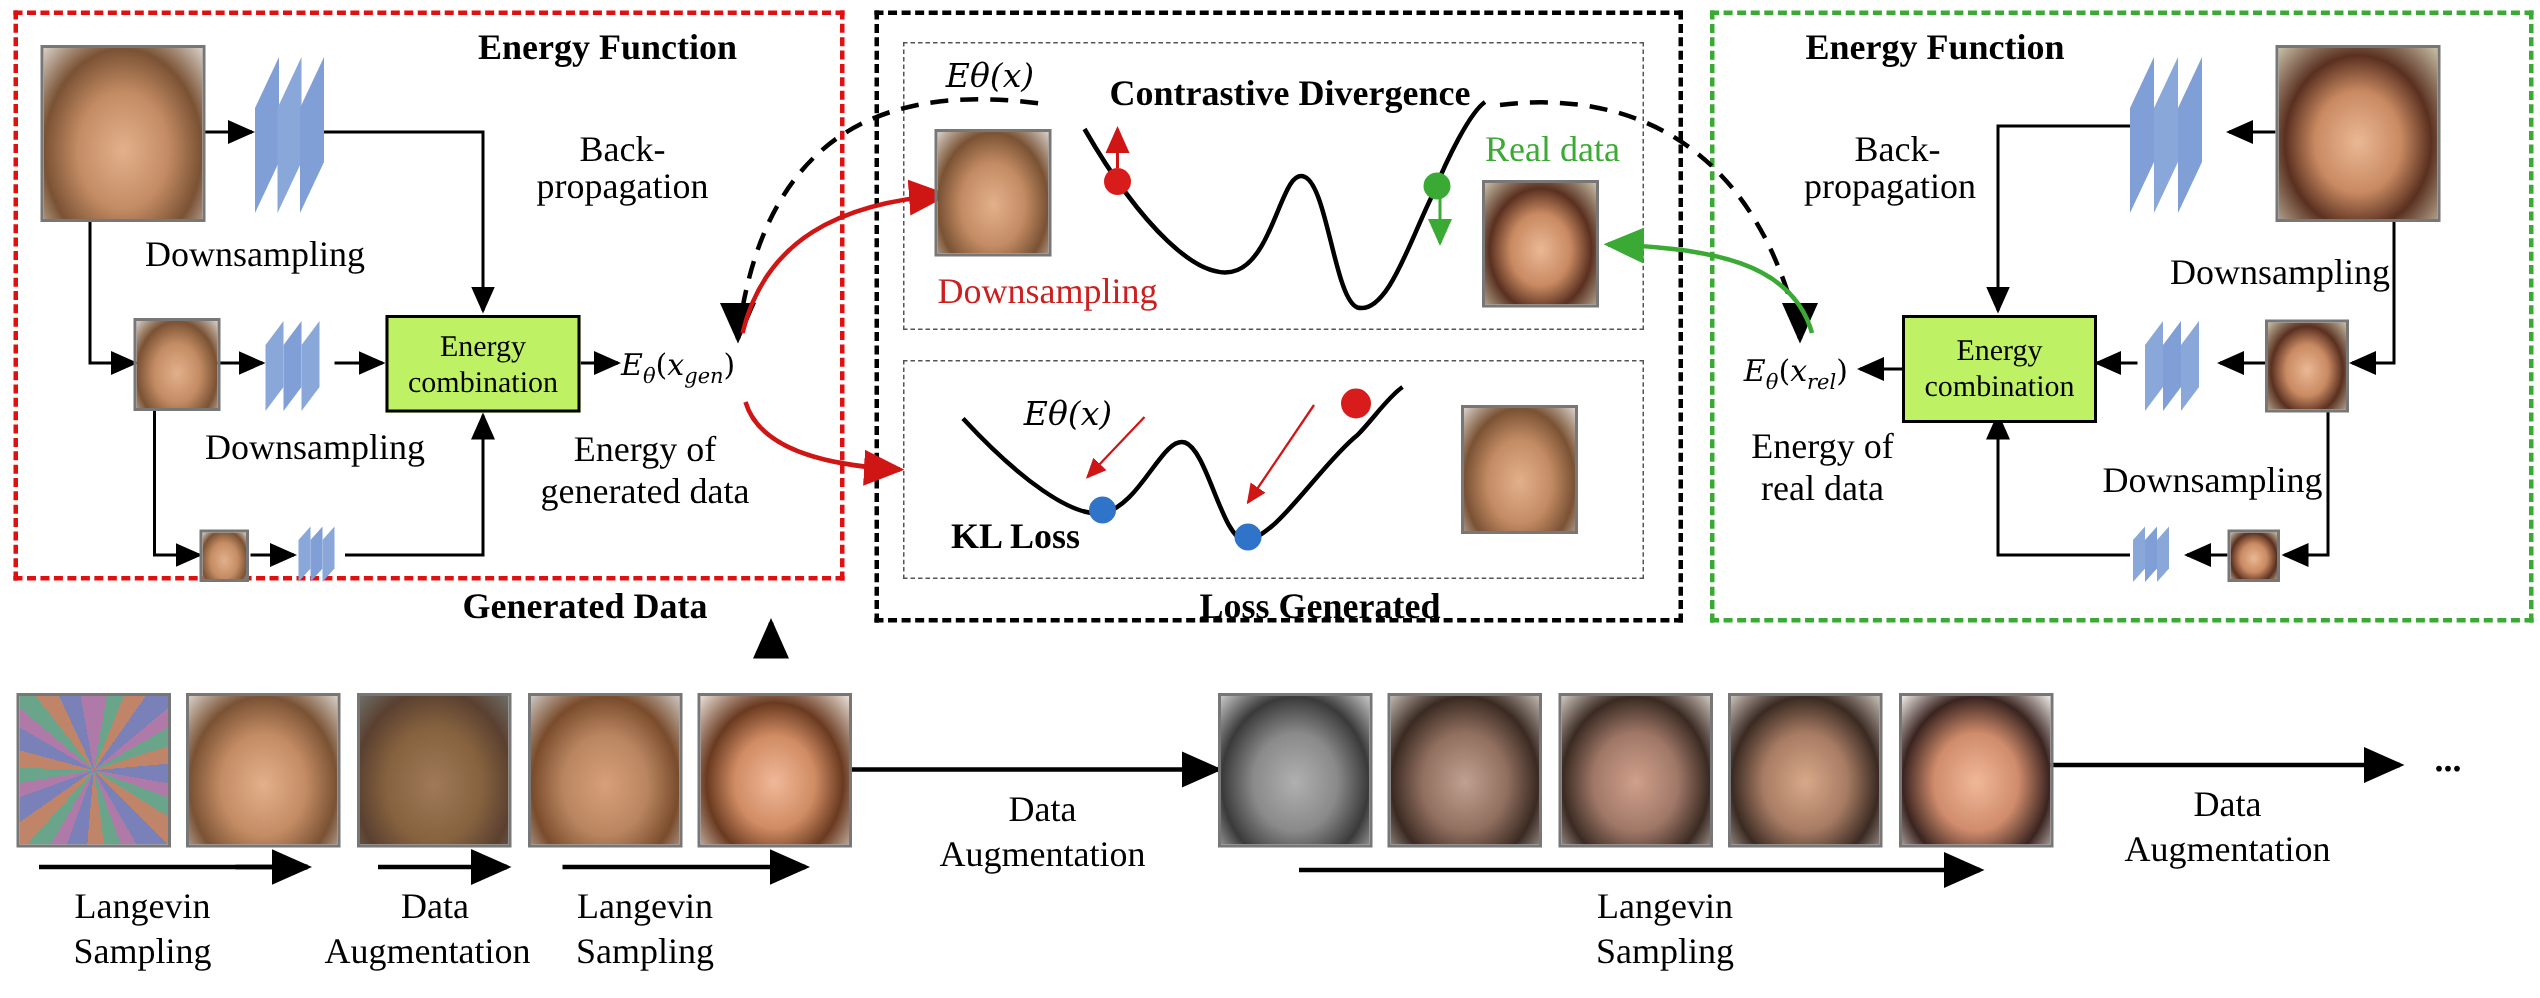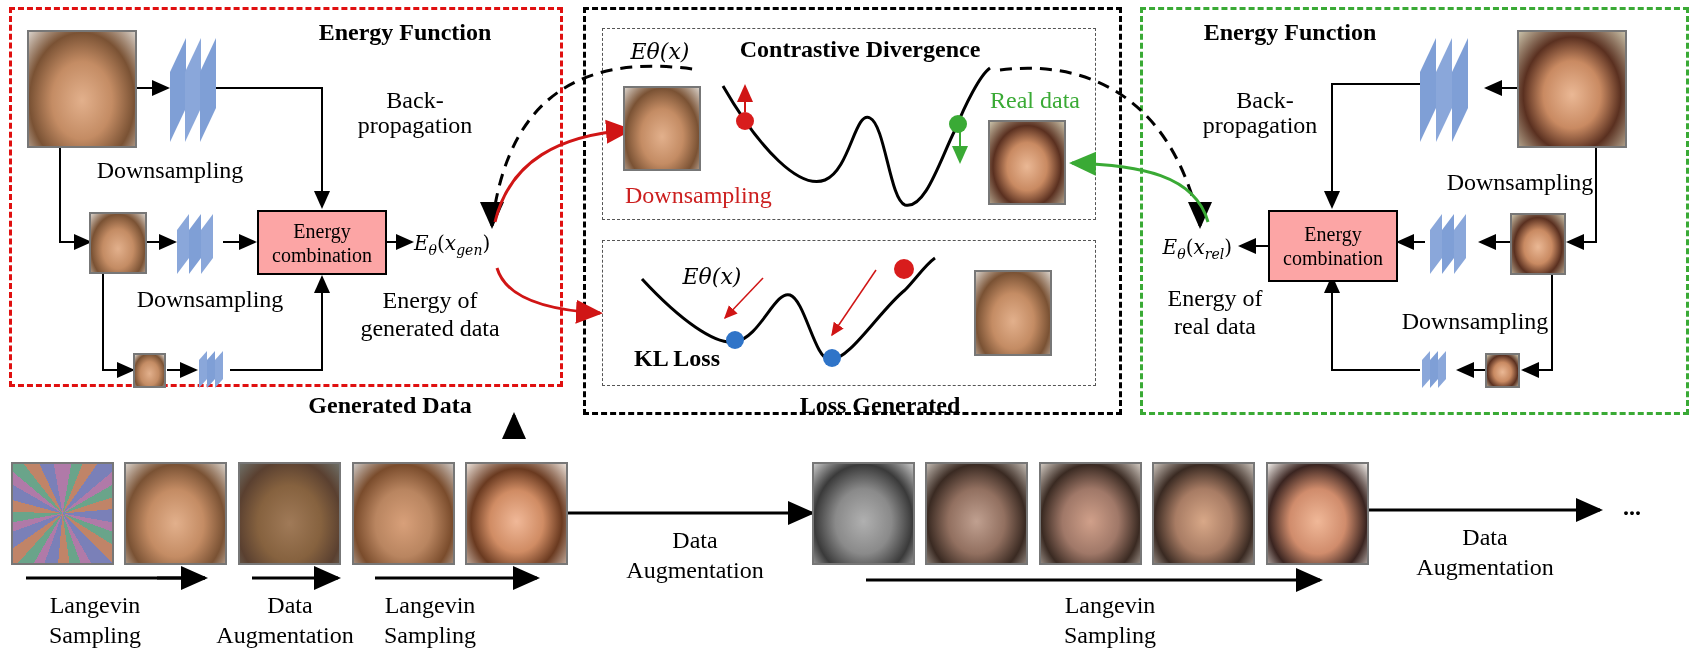--- a/index.html
+++ b/index.html
@@ -3,21 +3,21 @@
   <meta charset="utf-8">
   <style>
     html,body{margin:0;padding:0;background:#fff;}
     body{width:1693px;height:665px;position:relative;overflow:hidden;font-family:"Liberation Serif","DejaVu Serif",serif;color:#000;}
     .abs{position:absolute;}
     .t{position:absolute;font-size:24px;line-height:30px;text-align:center;white-space:nowrap;}
     .b{font-weight:bold;}
     .math{font-family:"DejaVu Serif","Liberation Serif",serif;font-style:italic;font-size:20px;}
     .math sub{font-size:14px;}
     .face{position:absolute;border:2px solid #777;box-sizing:border-box;}
-    .ebox{position:absolute;border:2px solid #000;background:#fca5a5;font-size:20px;line-height:24px;text-align:center;display:flex;align-items:center;justify-content:center;box-sizing:border-box;}
+    .ebox{position:absolute;border:2px solid #000;background:#bef264;font-size:20px;line-height:24px;text-align:center;display:flex;align-items:center;justify-content:center;box-sizing:border-box;}
     svg.overlay{position:absolute;left:0;top:0;}
   </style>
 </head>
 <body>
 
 <div class="abs" style="left:9px;top:7px;width:548px;height:374px;border:3px dashed #e01010;"></div>
 <div class="abs" style="left:583px;top:7px;width:533px;height:402px;border:3px dashed #000;"></div>
 <div class="abs" style="left:1140px;top:7px;width:543px;height:402px;border:3px dashed #3aaa35;"></div>
 
 <div class="abs" style="left:602px;top:28px;width:492px;height:190px;border:1.5px dashed #555;"></div>
@@ -136,21 +136,21 @@
 <div class="t" style="left:350px;top:313px;width:160px;">generated data</div>
 <div class="ebox" style="left:257px;top:210px;width:130px;height:65px;flex-direction:column;">
   <span>Energy</span>
   <span>combination</span>
 </div>
 <div class="t math" style="left:414px;top:228px;width:120px;text-align:left;">
   <span>E</span><sub>θ</sub><span style="font-style:normal">(</span><span>x</span><sub>gen</sub><span style="font-style:normal">)</span>
 </div>
 
 <div class="t math" style="left:620px;top:37px;width:80px;font-size:22px;">Eθ(x)</div>
-<div class="t b" style="left:715px;top:34px;width:290px;">Contrastive Divergence</div>
+<div class="t b" style="left:715px;top:48px;width:290px;">Contrastive Divergence</div>
 <div class="face" style="left:623px;top:86px;width:78px;height:85px;background:radial-gradient(ellipse at 50% 60%,#e2b08c 0%,#c48c64 40%,#7a5234 70%,#d8d0c8 100%);"></div>
 <div class="t" style="left:625px;top:180px;width:160px;color:#cc1f1f;text-align:left;">Downsampling</div>
 <div class="t" style="left:980px;top:85px;width:110px;color:#3aaa35;">Real data</div>
 <div class="face" style="left:988px;top:120px;width:78px;height:85px;background:radial-gradient(ellipse at 50% 55%,#eab895 0%,#c98a62 38%,#5a3020 65%,#c8c0a8 100%);"></div>
 <div class="t math" style="left:672px;top:262px;width:80px;font-size:22px;">Eθ(x)</div>
 <div class="t b" style="left:622px;top:343px;width:110px;text-align:center;">KL Loss</div>
 <div class="face" style="left:974px;top:270px;width:78px;height:86px;background:radial-gradient(ellipse at 50% 60%,#e2b08c 0%,#c48c64 40%,#7a5234 70%,#d8d0c8 100%);"></div>
 
 <div class="t b" style="left:1175px;top:17px;width:230px;">Energy Function</div>
 <div class="face" style="left:1517px;top:30px;width:110px;height:118px;background:radial-gradient(ellipse at 50% 55%,#eab895 0%,#c98a62 38%,#5a3020 65%,#c8c0a8 100%);"></div>

